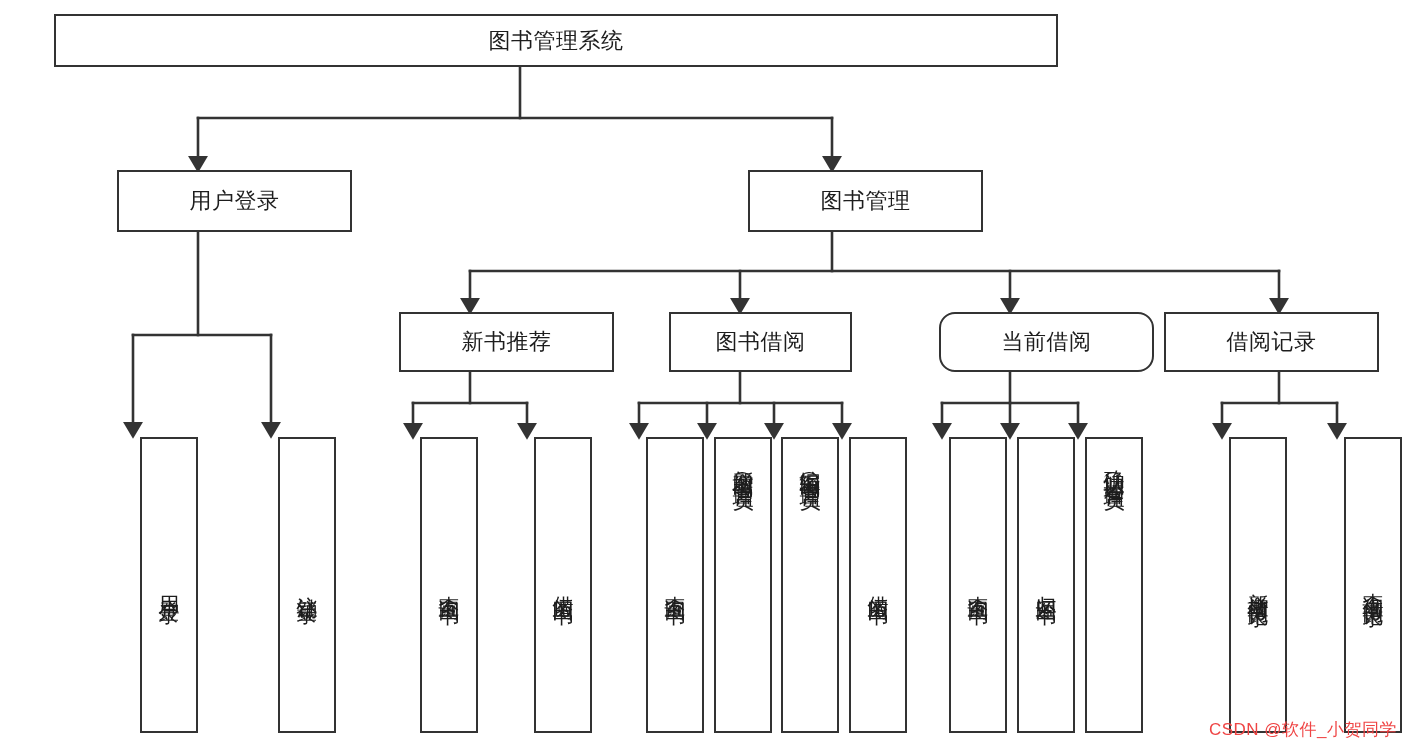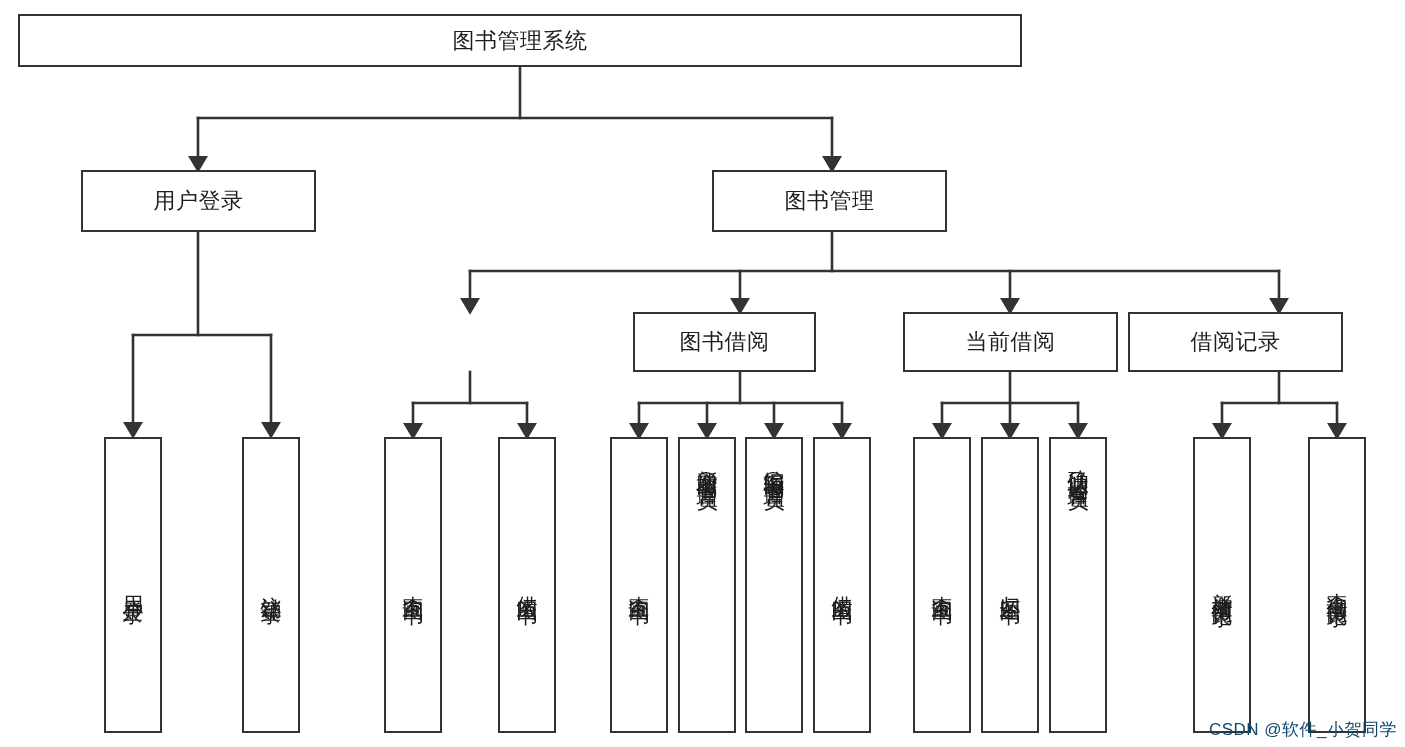--- a/index.html
+++ b/index.html
@@ -29,20 +29,21 @@
   }
   .node {
     position: absolute;
     box-sizing: border-box;
     background: #ffffff;
     border: 2px solid #333333;
     display: flex;
     align-items: center;
     justify-content: center;
     z-index: 2;
+    margin-left: 36px;
   }
   .node-label {
     font-size: 22px;
     line-height: 1.15;
     color: #1d1d1d;
     letter-spacing: 0.5px;
     white-space: nowrap;
   }
   .node.vertical {
     align-items: flex-start;
@@ -59,21 +60,21 @@
   }
   .node.vertical.centered {
     align-items: center;
     padding-top: 0;
   }
   #watermark {
     position: absolute;
     right: 8px;
     bottom: 6px;
     font-size: 17px;
-    color: #0c4a6e;
+    color: #ef4444;
     letter-spacing: 0.5px;
     z-index: 5;
     white-space: nowrap;
     margin-top: 44px;
   }
 </style>
 </head>
 <body>
 
 <div id="diagram-root">
@@ -134,24 +135,27 @@
     <span class="node-label">图书管理系统</span>
   </div>
 
   <div class="node" style="left:81px; top:170px; width:235px; height:62px;">
     <span class="node-label">用户登录</span>
   </div>
   <div class="node" style="left:712px; top:170px; width:235px; height:62px;">
     <span class="node-label">图书管理</span>
   </div>
 
+  <div class="node" style="left:363px; top:312px; width:215px; height:60px;">
+    <span class="node-label">新书推荐</span>
+  </div>
   <div class="node" style="left:633px; top:312px; width:183px; height:60px;">
     <span class="node-label">图书借阅</span>
   </div>
-  <div class="node" style="left:903px; top:312px; width:215px; height:60px;">
+  <div class="node" style="left:903px; top:312px; width:215px; height:60px;border-radius:16px;">
     <span class="node-label">当前借阅</span>
   </div>
   <div class="node" style="left:1128px; top:312px; width:215px; height:60px;">
     <span class="node-label">借阅记录</span>
   </div>
 
   <div class="node vertical centered" style="left:104px; top:437px; width:58px; height:296px;">
     <span class="node-label">用户登录</span>
   </div>
   <div class="node vertical centered" style="left:242px; top:437px; width:58px; height:296px;">

